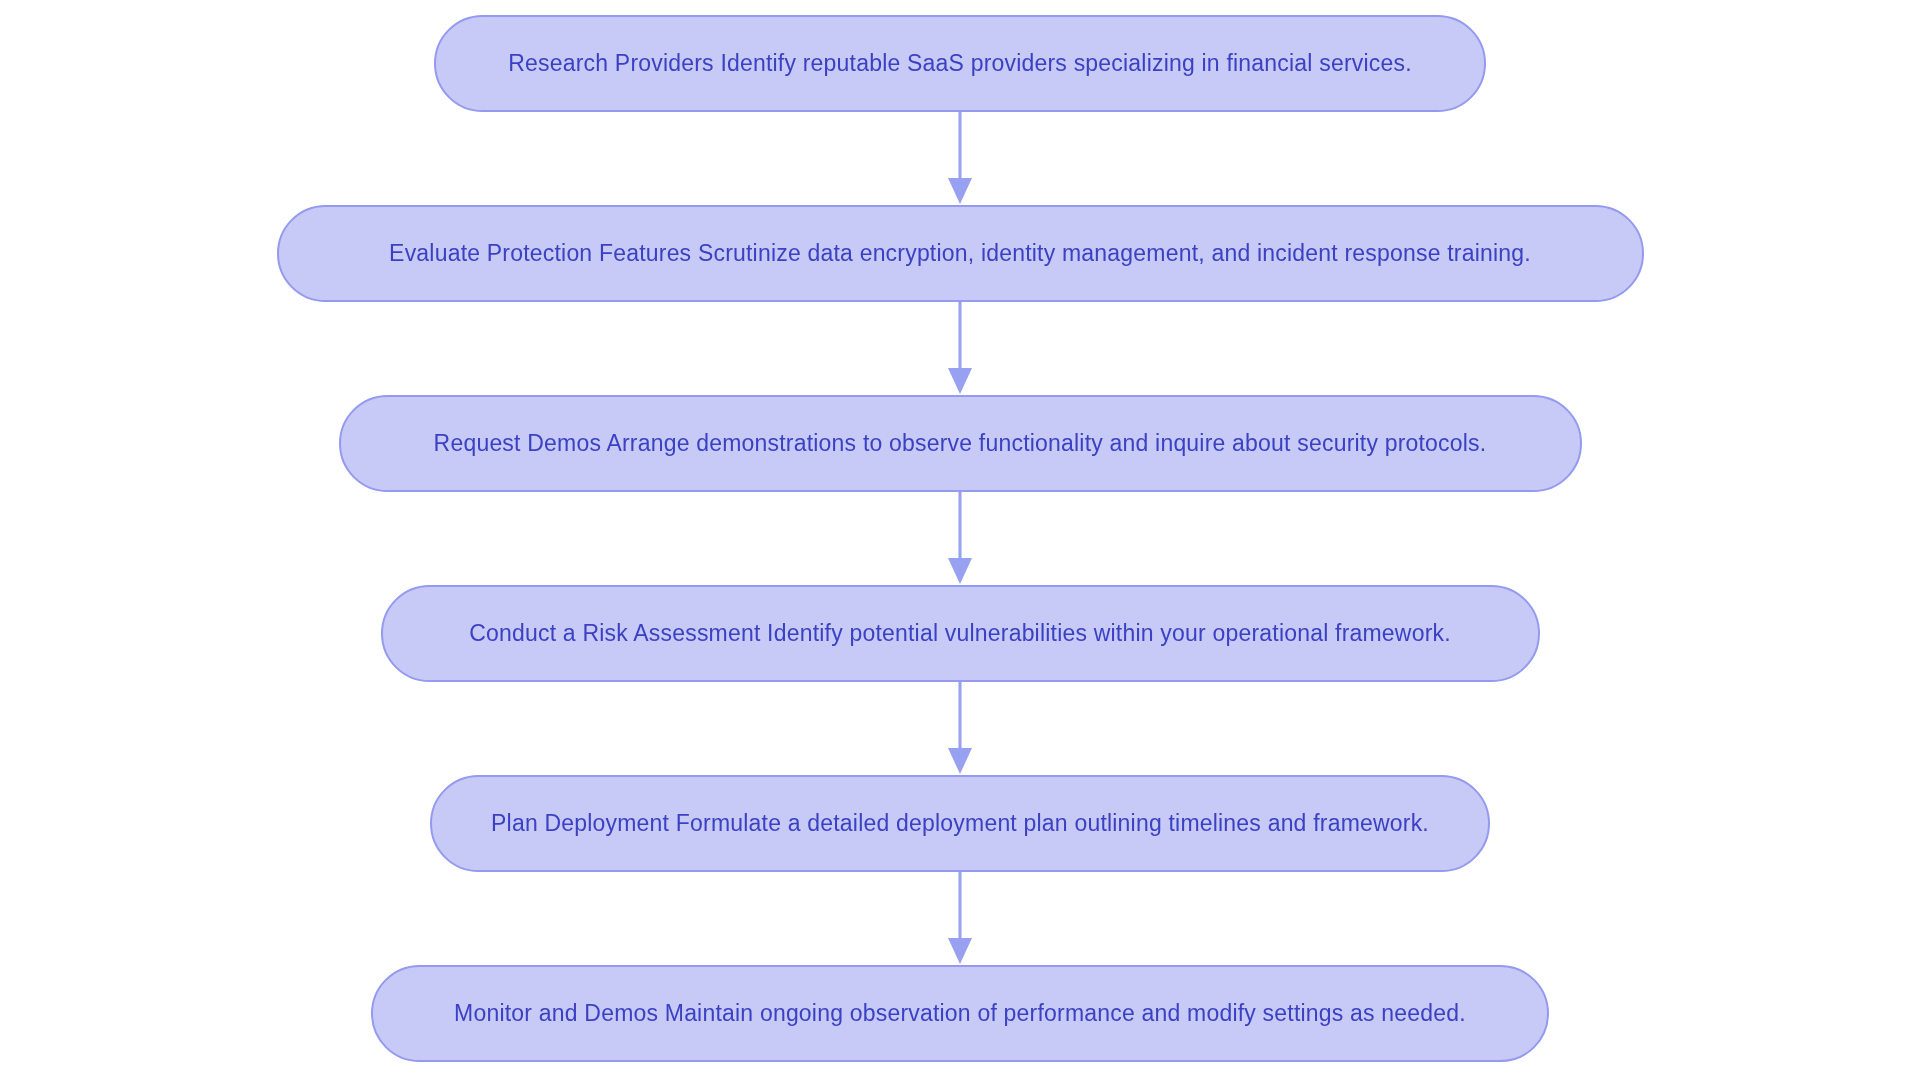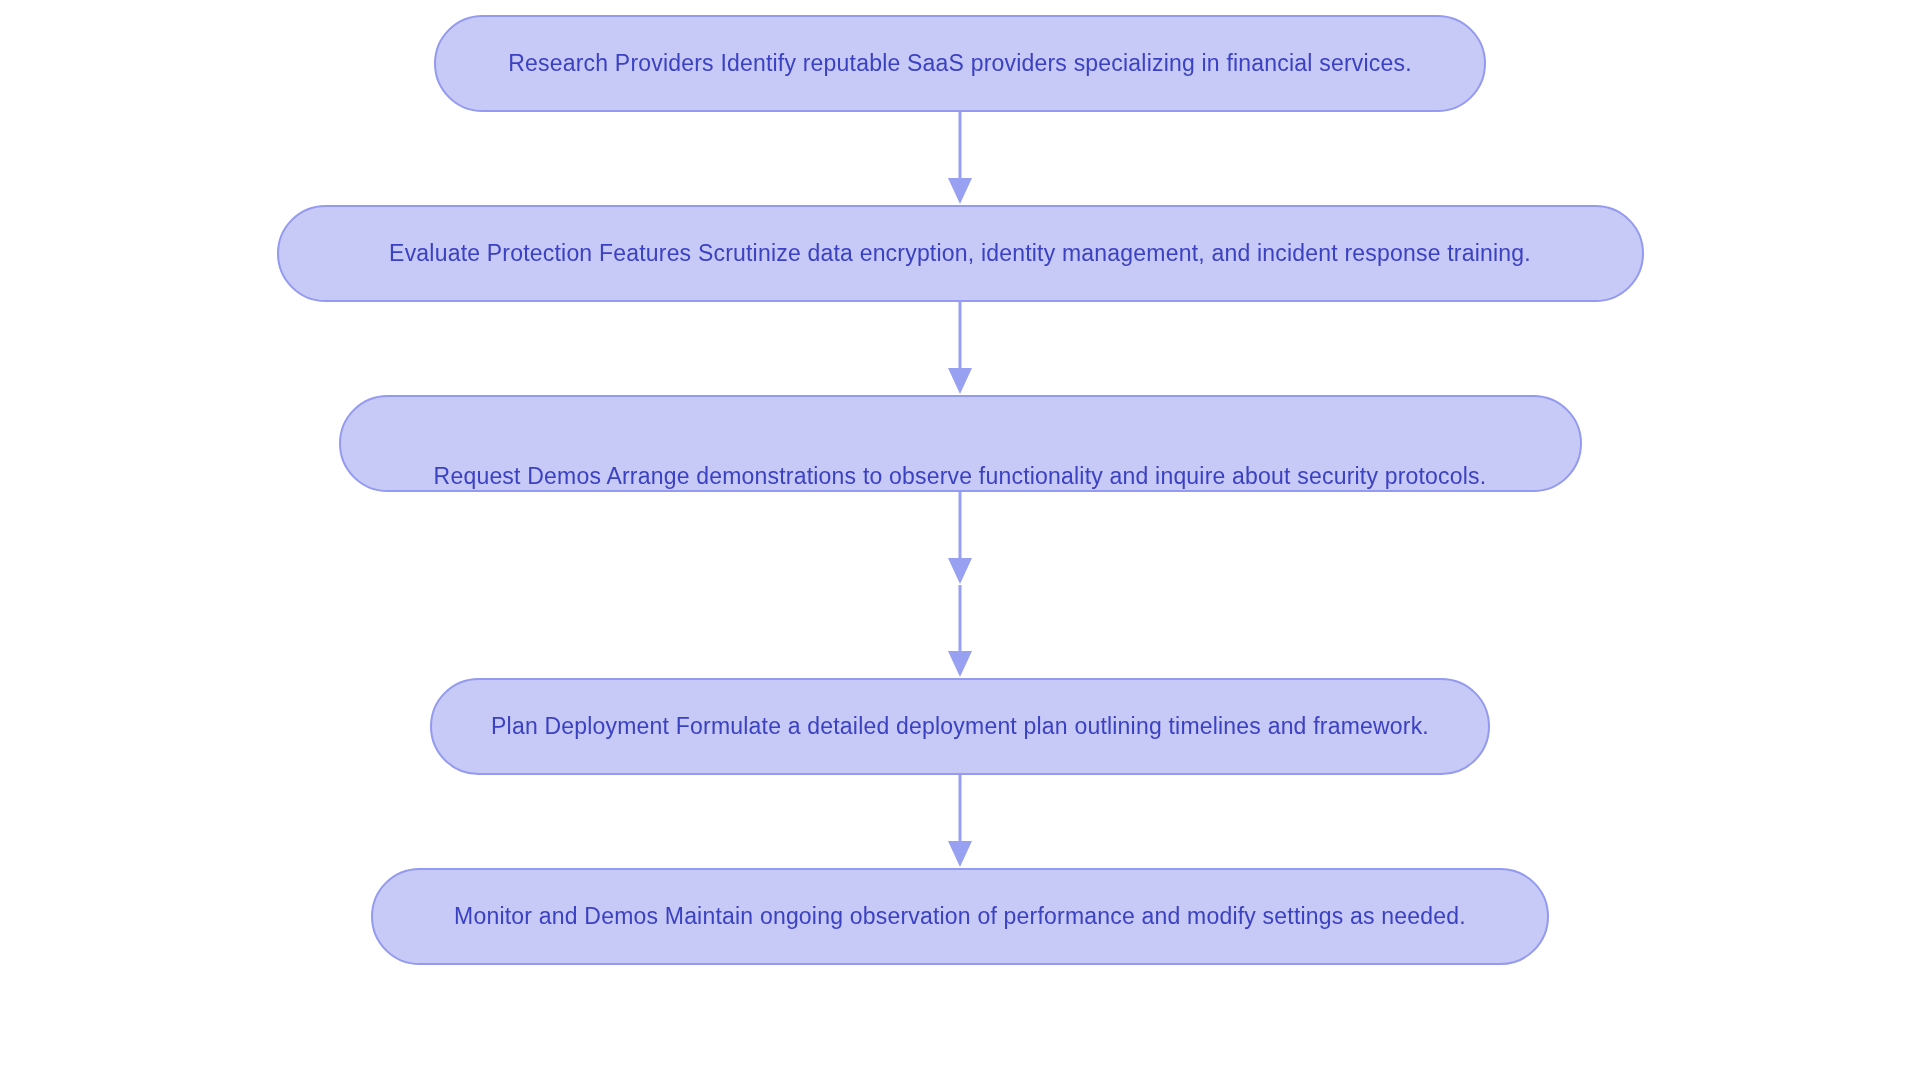--- a/index.html
+++ b/index.html
@@ -27,21 +27,21 @@
     background:var(--node-fill);
     display:flex;align-items:center;justify-content:center;
     color:var(--node-text);
     font-size:23px;
     letter-spacing:0.2px;
     white-space:nowrap;
     flex:0 0 auto;
   }
   .w1{width:1052px;}
   .w2{width:1367px;}
-  .w3{width:1243px;align-items:flex-end;}
+  .w3{width:1243px;}
   .w4{width:1159px;}
   .w5{width:1060px;}
   .w6{width:1178px;}
   .flow-arrow{
     position:relative;
     width:28px;height:93px;
     flex:0 0 auto;
   }
   .flow-arrow .shaft{
     position:absolute;
@@ -84,20 +84,23 @@
 
   <div class="flow-node w3">
     <span>Request Demos Arrange demonstrations to observe functionality and inquire about security protocols.</span>
   </div>
 
   <div class="flow-arrow">
     <div class="shaft"></div>
     <div class="head"></div>
   </div>
 
+  <div class="flow-node w4">
+    <span>Conduct a Risk Assessment Identify potential vulnerabilities within your operational framework.</span>
+  </div>
 
   <div class="flow-arrow">
     <div class="shaft"></div>
     <div class="head"></div>
   </div>
 
   <div class="flow-node w5">
     <span>Plan Deployment Formulate a detailed deployment plan outlining timelines and framework.</span>
   </div>
 

